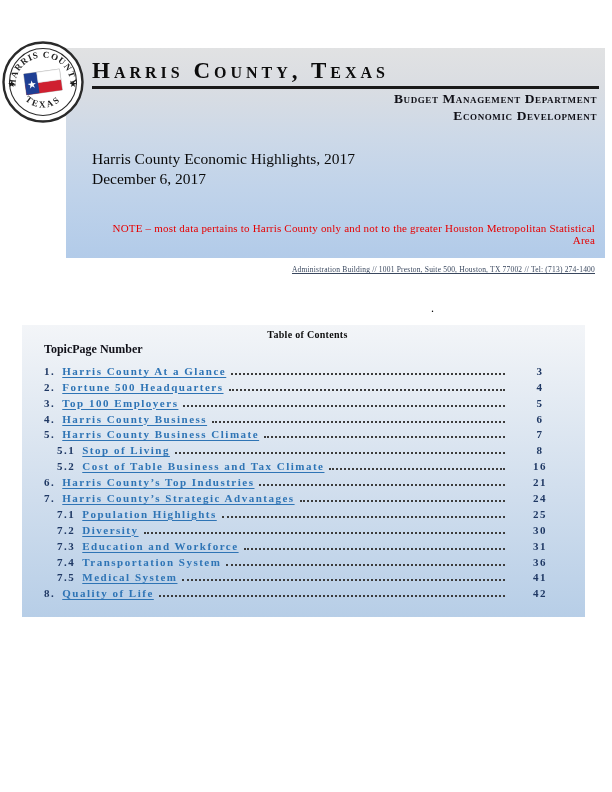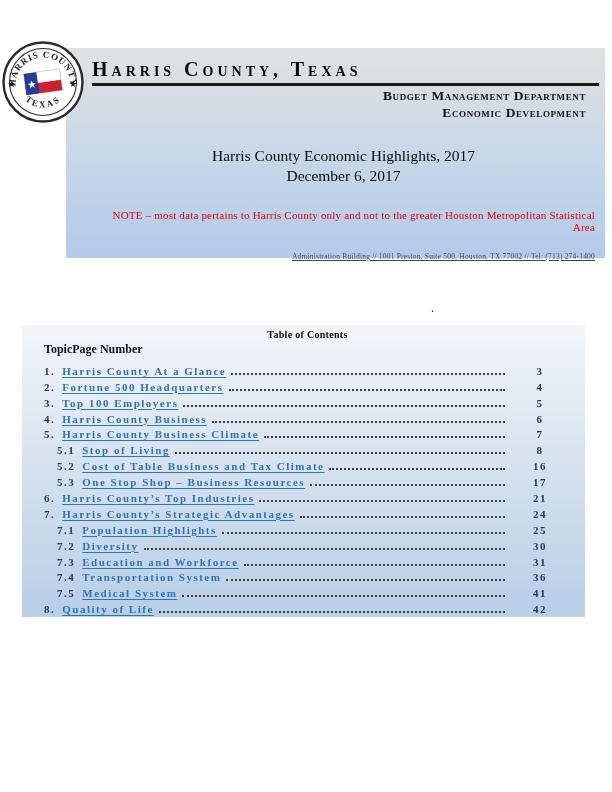--- a/index.html
+++ b/index.html
@@ -22,43 +22,43 @@
   }
   .seal-wrap {
     position: absolute;
     left: 2px; top: 41px;
     width: 82px; height: 82px;
     z-index: 3;
   }
   .main-title {
     font-variant: small-caps;
     font-weight: bold;
-    font-size: 20px;
+    font-size: 23px;
     letter-spacing: 4px;
     color: #0c0c0c;
     padding-bottom: 3px;
     border-bottom: 3px solid #1a1a1a;
     margin-right: -2px;
     line-height: 1.1;
     white-space: nowrap;
   }
-  .dept-block { text-align: right; margin-top: 2px; margin-right: 11px; }
+  .dept-block { text-align: right; margin-top: 2px; margin-right: 0; }
   .dept-line {
     font-variant: small-caps;
     font-weight: bold;
     font-size: 13.5px;
     letter-spacing: 0.6px;
     color: #101017;
     line-height: 1.25;
   }
-  .doc-title-block { text-align: center; margin-top: 24px; margin-right: 2px; }
+  .doc-title-block { text-align: left; margin-top: 24px; margin-right: 2px; }
   .doc-title-line { font-size: 15.5px; color: #0a0a0a; line-height: 1.3; }
   .note-line {
     text-align: right;
-    margin-top: 23px;
+    margin-top: 33px;
     margin-right: 2px;
     font-size: 11px;
     color: #e60000;
     letter-spacing: 0.2px;
   }
   .address-line {
     text-align: right;
     margin-top: 19px;
     margin-right: 2px;
     font-size: 7.5px;
@@ -232,26 +232,20 @@
     <span class="toc-page">8</span>
   </div>
 
   <div class="toc-row sub">
     <span class="toc-num">5.2</span>
     <span class="toc-link">Cost of Table Business and Tax Climate</span>
     <span class="leader"></span>
     <span class="toc-page">16</span>
   </div>
 
-  <div class="toc-row sub">
-    <span class="toc-num">5.3</span>
-    <span class="toc-link">One Stop Shop – Business Resources</span>
-    <span class="leader"></span>
-    <span class="toc-page">17</span>
-  </div>
 
   <div class="toc-row">
     <span class="toc-num">6.</span>
     <span class="toc-link">Harris County’s Top Industries</span>
     <span class="leader"></span>
     <span class="toc-page">21</span>
   </div>
 
   <div class="toc-row">
     <span class="toc-num">7.</span>

